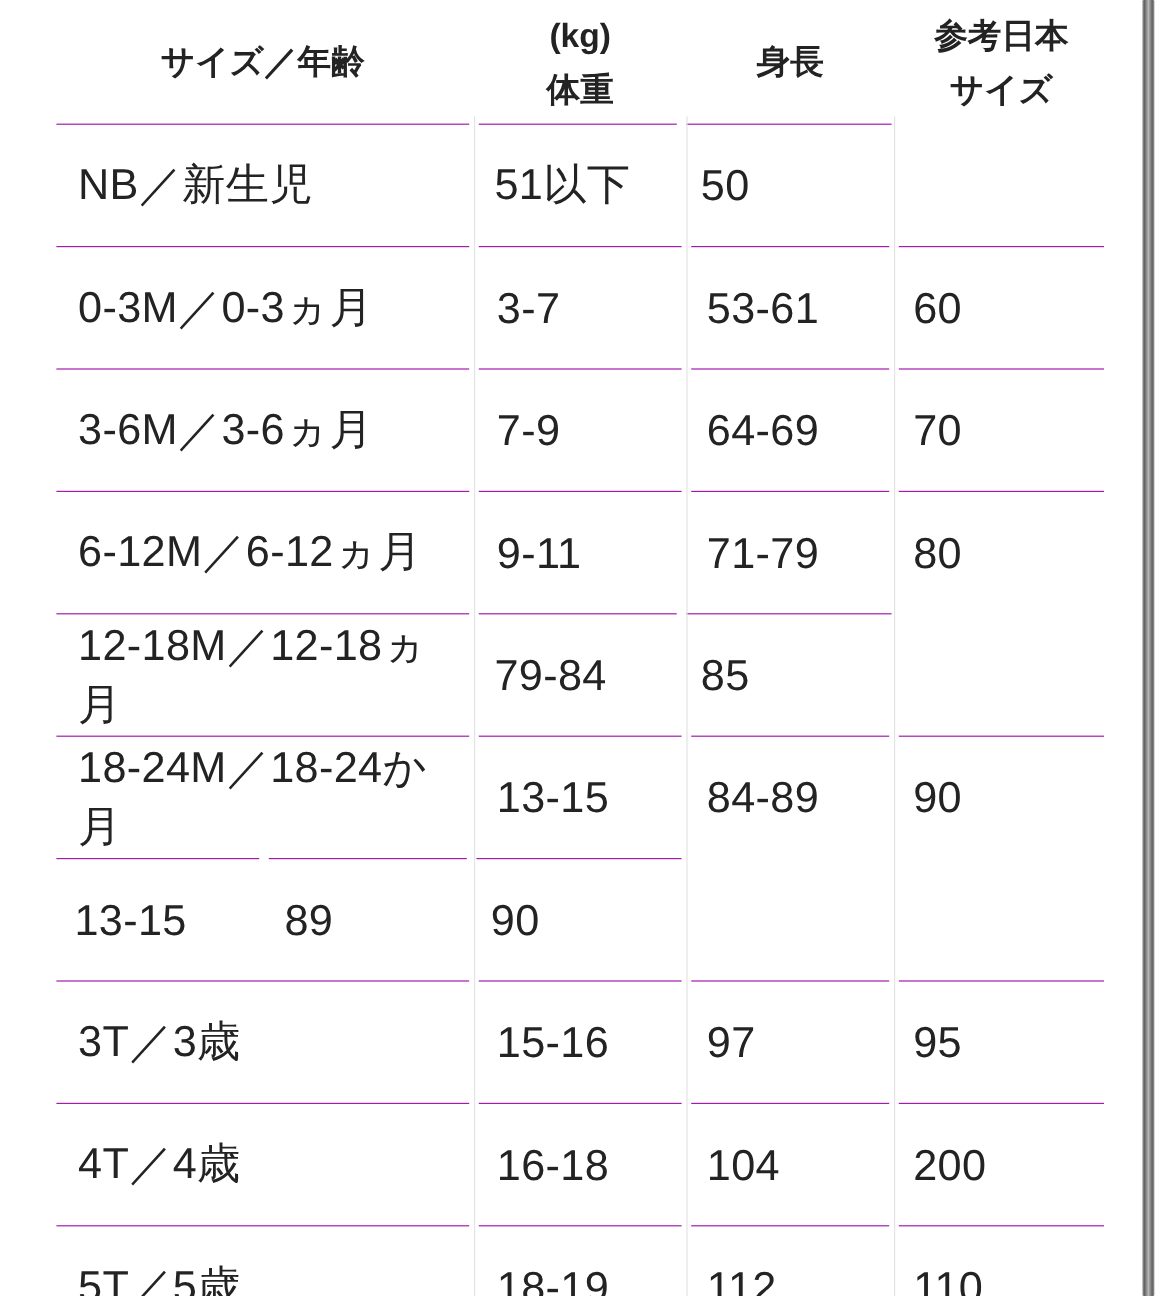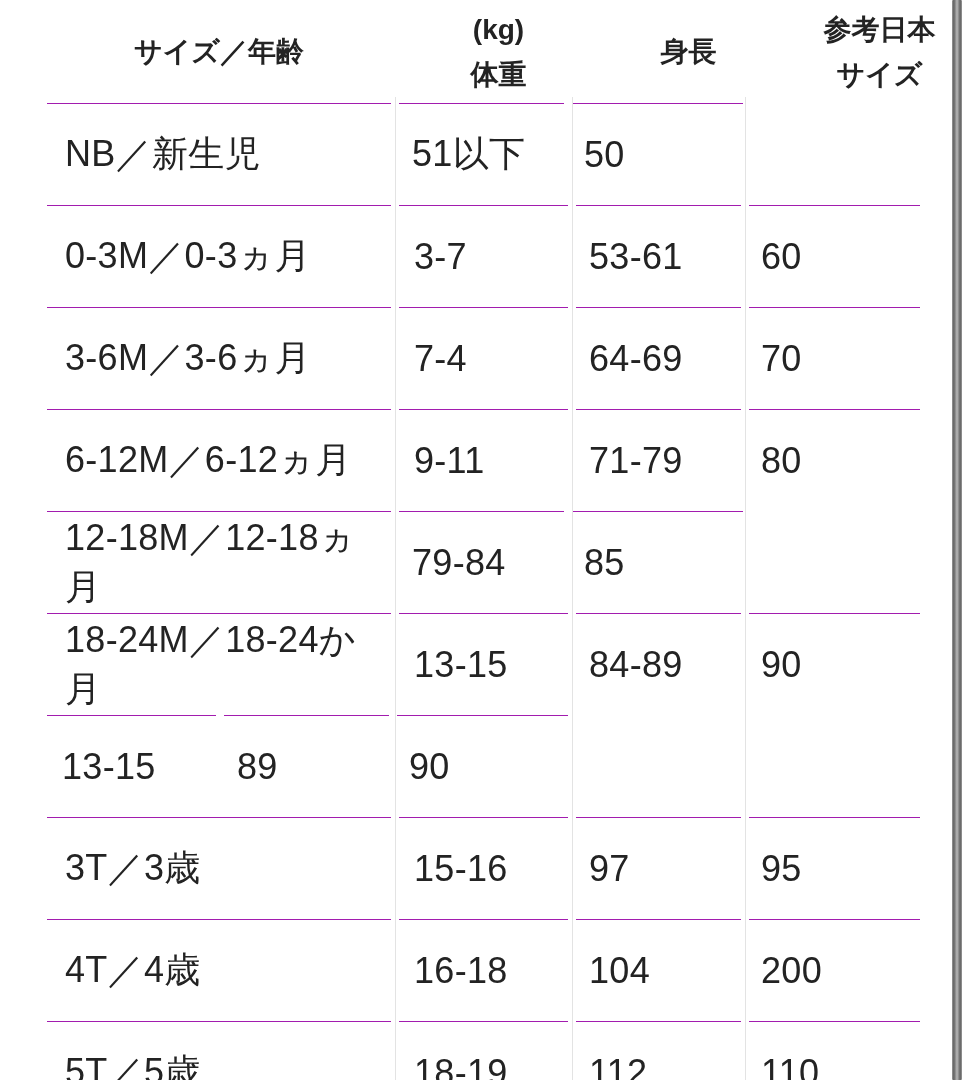--- a/index.html
+++ b/index.html
@@ -8,21 +8,21 @@
     overflow: hidden;
     background: #ffffff;
     font-family: "Liberation Sans", "DejaVu Sans", sans-serif;
     color: #232323;
   }
   .page { position: relative; width: 968px; height: 1080px; background: #fff; }
 
   
   .header-row {
     display: flex;
-    gap: 23px;
+    gap: 8px;
     padding-left: 47px;
     height: 103px;
     align-items: center;
     font-weight: bold;
     font-size: 28px;
   }
   .hcell {
     display: flex;
     flex-direction: column;
     justify-content: center;
@@ -117,21 +117,21 @@
 
     <div class="trow">
       <div class="tcell c1">0-3M／0-3ヵ月</div>
       <div class="tcell c2">3-7</div>
       <div class="tcell c3">53-61</div>
       <div class="tcell c4">60</div>
     </div>
 
     <div class="trow">
       <div class="tcell c1">3-6M／3-6ヵ月</div>
-      <div class="tcell c2">7-4</div>
+      <div class="tcell c2">7-9</div>
       <div class="tcell c3">64-69</div>
       <div class="tcell c4">70</div>
     </div>
 
     <div class="trow">
       <div class="tcell c1">6-12M／6-12ヵ月</div>
       <div class="tcell c2">9-11</div>
       <div class="tcell c3">71-79</div>
       <div class="tcell c4">80</div>
     </div>

